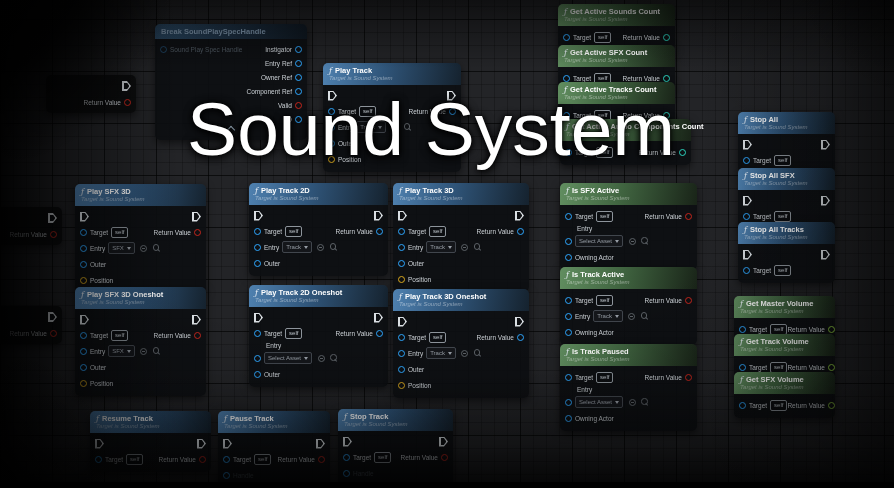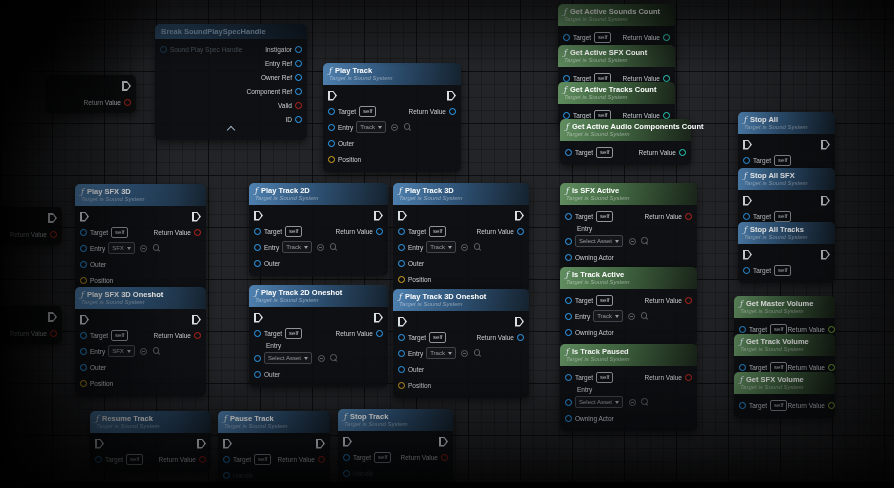--- a/index.html
+++ b/index.html
@@ -986,13 +986,14 @@
             <div class="side l">
               <span class="pin-dot" style="border-color: rgb(46, 167, 255);"></span>
               <span class="lbl faded">Handle</span>
             </div>
           </div>
         </div>
       </div>
     </div>
   <div id="vignette"></div>
   <div id="bottombar"></div>
+  <h1 id="big-title">Sound System</h1>
 </div>
 
 </body></html>

